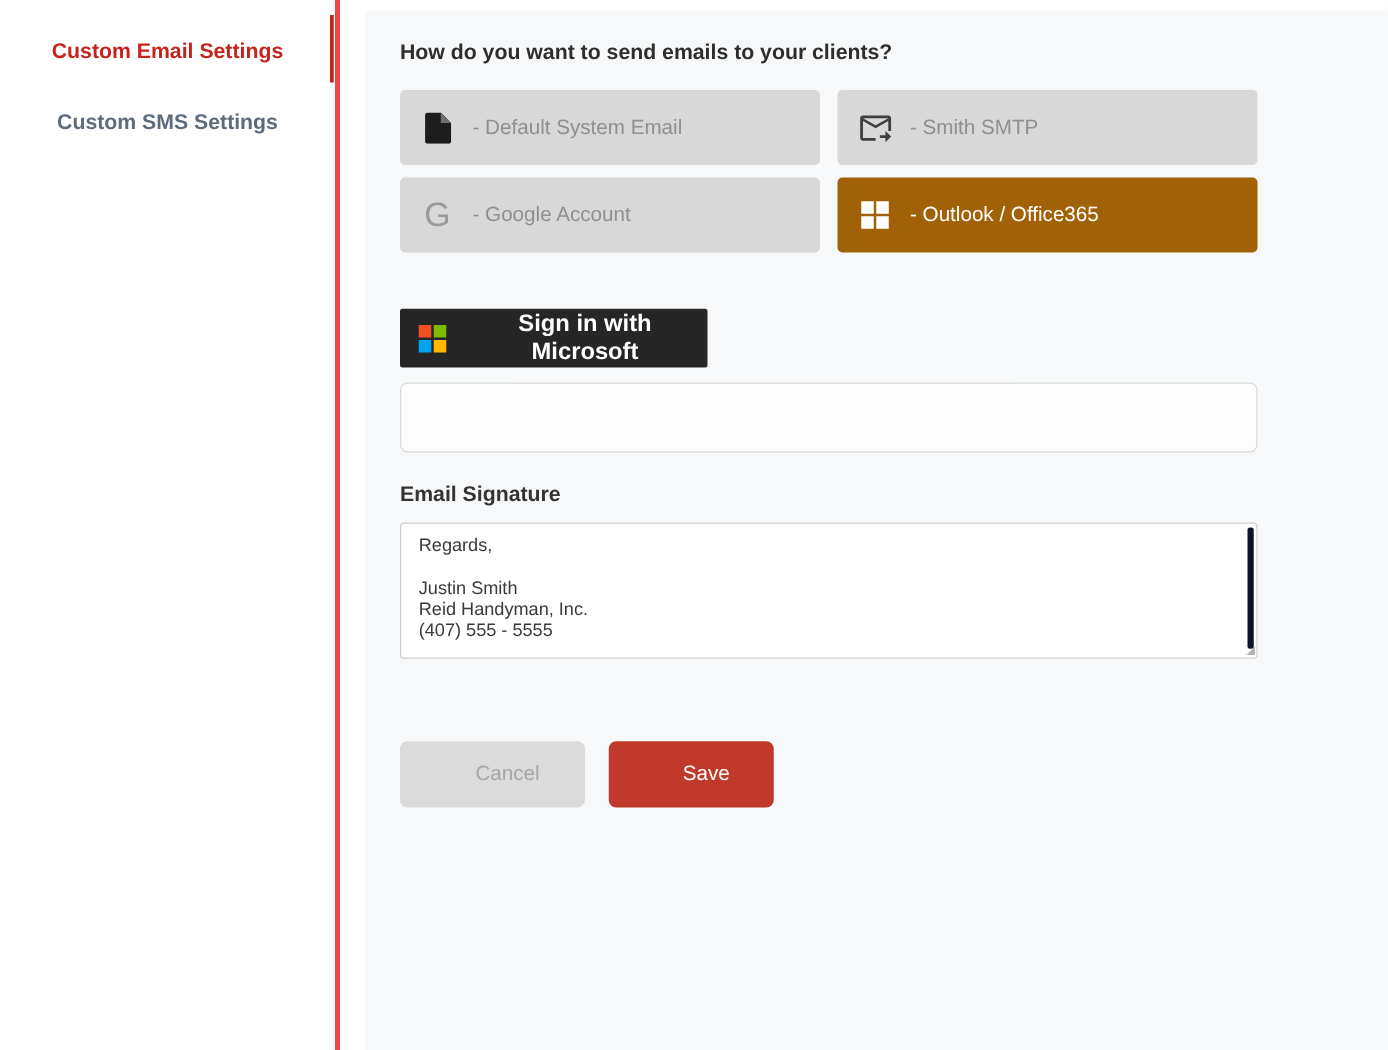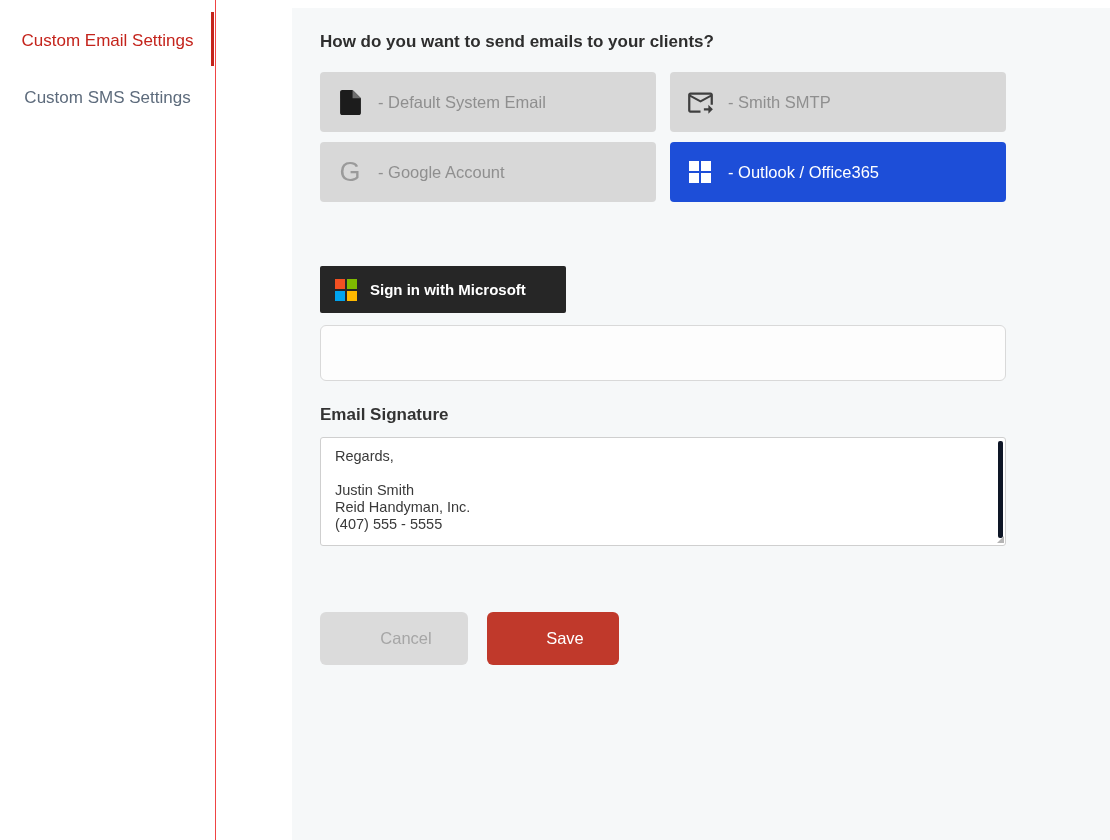--- a/index.html
+++ b/index.html
@@ -9,24 +9,25 @@
     position: relative;
     background: #ffffff;
     font-family: "Liberation Sans", sans-serif;
     overflow: hidden;
     color: #333;
   }
 
   
   .sidebar {
     position: absolute; left: 0; top: 0;
-    width: 216px; height: 100%;
+    width: 272px; height: 100%;
     background: #ffffff;
-    border-right: 1px solid #ef4444;
+    border-right: 4px solid #ef4444;
     padding-top: 12px;
+    font-weight: bold;
   }
   .side-item {
     height: 57px;
     display: flex; align-items: center; justify-content: center;
     font-size: 17px;
     color: #5d6b7c;
     cursor: pointer;
   }
   .side-item.active { color: #c4241c; }
   .active-indicator {
@@ -56,42 +57,42 @@
   button { font-family: inherit; cursor: pointer; padding-left: 30px; }
   .method {
     height: 60px;
     background: #d8d8d8;
     border: none; border-radius: 4px;
     display: flex; align-items: center; gap: 14px;
     padding: 0 0 0 16px;
     font-size: 16.5px; color: #8f8f8f;
     text-align: left;
   }
-  .method.selected { background: #1d4ed8; color: #ffffff; }
+  .method.selected { background: #a16207; color: #ffffff; }
   .method .m-icon { width: 28px; display: flex; align-items: center; justify-content: center; flex: 0 0 28px; }
   .g-glyph { font-size: 27px; font-weight: 500; color: #9a9a9a; line-height: 1; }
 
   
   .sq-grid { display: grid; grid-template-columns: 10px 10px; grid-template-rows: 10px 10px; gap: 2px; }
   .sq-grid i { display: block; }
   .sq-white i { background: #ffffff; }
   .sq-color .s1 { background: #f25022; }
   .sq-color .s2 { background: #7fba00; }
   .sq-color .s3 { background: #00a4ef; }
   .sq-color .s4 { background: #ffb900; }
 
   
   .ms-signin {
-    margin-top: 64px;
+    margin-top: 45px;
     width: 246px; height: 47px;
     background: #262626;
     border: none; border-radius: 2px;
     display: flex; align-items: center; gap: 13px;
     padding: 0 0 0 15px;
-    color: #ffffff; font-size: 15px; font-weight: bold;
+    color: #ffffff; font-size: 19px; font-weight: bold;
   }
 
   
   .field-label {
     margin-top: 46px;
     font-size: 17px; font-weight: bold; color: #333;
   }
   .field-label.second { margin-top: 24px; }
   .text-input {
     margin-top: 12px;

